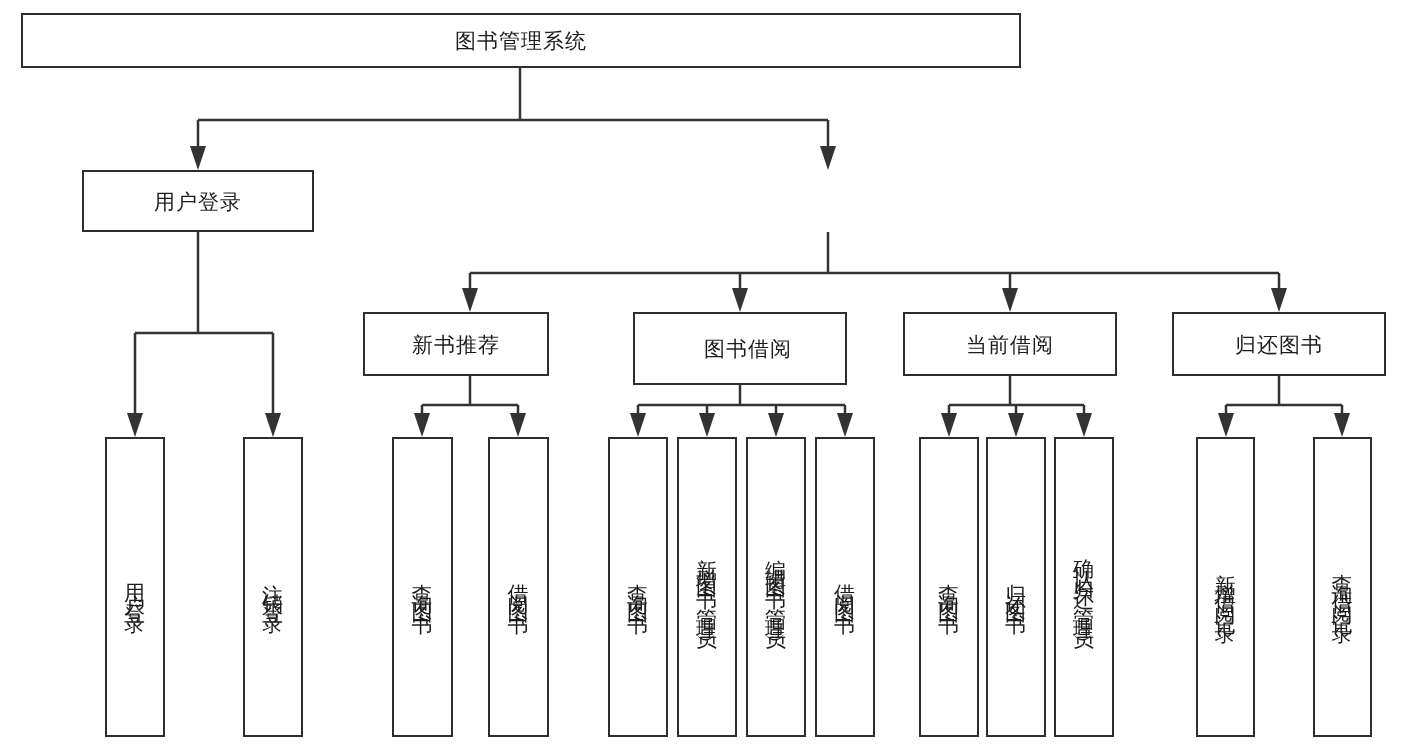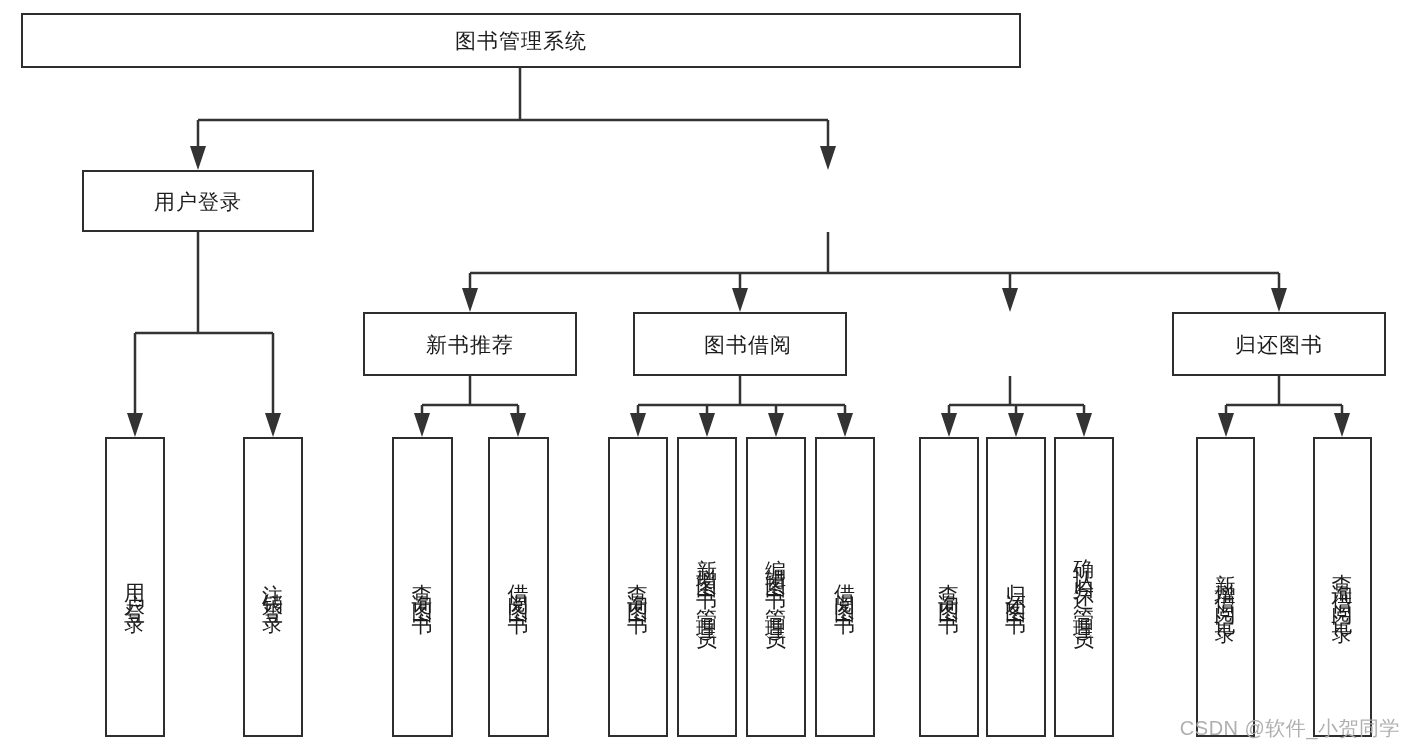--- a/index.html
+++ b/index.html
@@ -84,36 +84,36 @@
              M1008 413 L1024 413 L1016 437 Z
              M1076 413 L1092 413 L1084 437 Z
              M1218 413 L1234 413 L1226 437 Z
              M1334 413 L1350 413 L1342 437 Z" fill="#333333" stroke="none"></path>
   </svg>
 
   <div class="box" style="left:21px; top:13px; width:1000px; height:55px;">图书管理系统</div>
 
   <div class="box" style="left:82px; top:170px; width:232px; height:62px;">用户登录</div>
 
-  <div class="box" style="left:363px; top:312px; width:214px; height:64px;text-align:center;">新书推荐</div>
-  <div class="box" style="left:633px; top:312px; width:214px; height:64px;padding-left:16px;">图书借阅</div>
+  <div class="box" style="left:363px; top:312px; width:186px; height:64px;text-align:center;">新书推荐</div>
+  <div class="box" style="left:633px; top:312px; width:214px; height:73px;padding-left:16px;">图书借阅</div>
+  <div class="box" style="left:903px; top:312px; width:214px; height:64px;">当前借阅</div>
   <div class="box" style="left:1172px; top:312px; width:214px; height:64px;">归还图书</div>
 
   <div class="box v" style="left:105px; top:437px; width:60px; height:300px;">用户登录</div>
   <div class="box v" style="left:243px; top:437px; width:60px; height:300px;">注销登录</div>
 
   <div class="box v" style="left:392px; top:437px; width:61px; height:300px;">查询图书</div>
   <div class="box v" style="left:488px; top:437px; width:61px; height:300px;">借阅图书</div>
 
   <div class="box v" style="left:608px; top:437px; width:60px; height:300px;">查询图书</div>
   <div class="box v" style="left:677px; top:437px; width:60px; height:300px;">新增图书（管理员）</div>
   <div class="box v" style="left:746px; top:437px; width:60px; height:300px;">编辑图书（管理员）</div>
   <div class="box v" style="left:815px; top:437px; width:60px; height:300px;">借阅图书</div>
 
   <div class="box v" style="left:919px; top:437px; width:60px; height:300px;">查询图书</div>
   <div class="box v" style="left:986px; top:437px; width:60px; height:300px;">归还图书</div>
   <div class="box v" style="left:1054px; top:437px; width:60px; height:300px;">确认归还（管理员）</div>
 
   <div class="box v" style="left:1196px; top:437px; width:59px; height:300px;">新增借阅记录</div>
   <div class="box v" style="left:1313px; top:437px; width:59px; height:300px;">查询借阅记录</div>
 
-  <div id="watermark">CSDN @软件_小贺同学</div>
 </div>
 
 </body></html>

